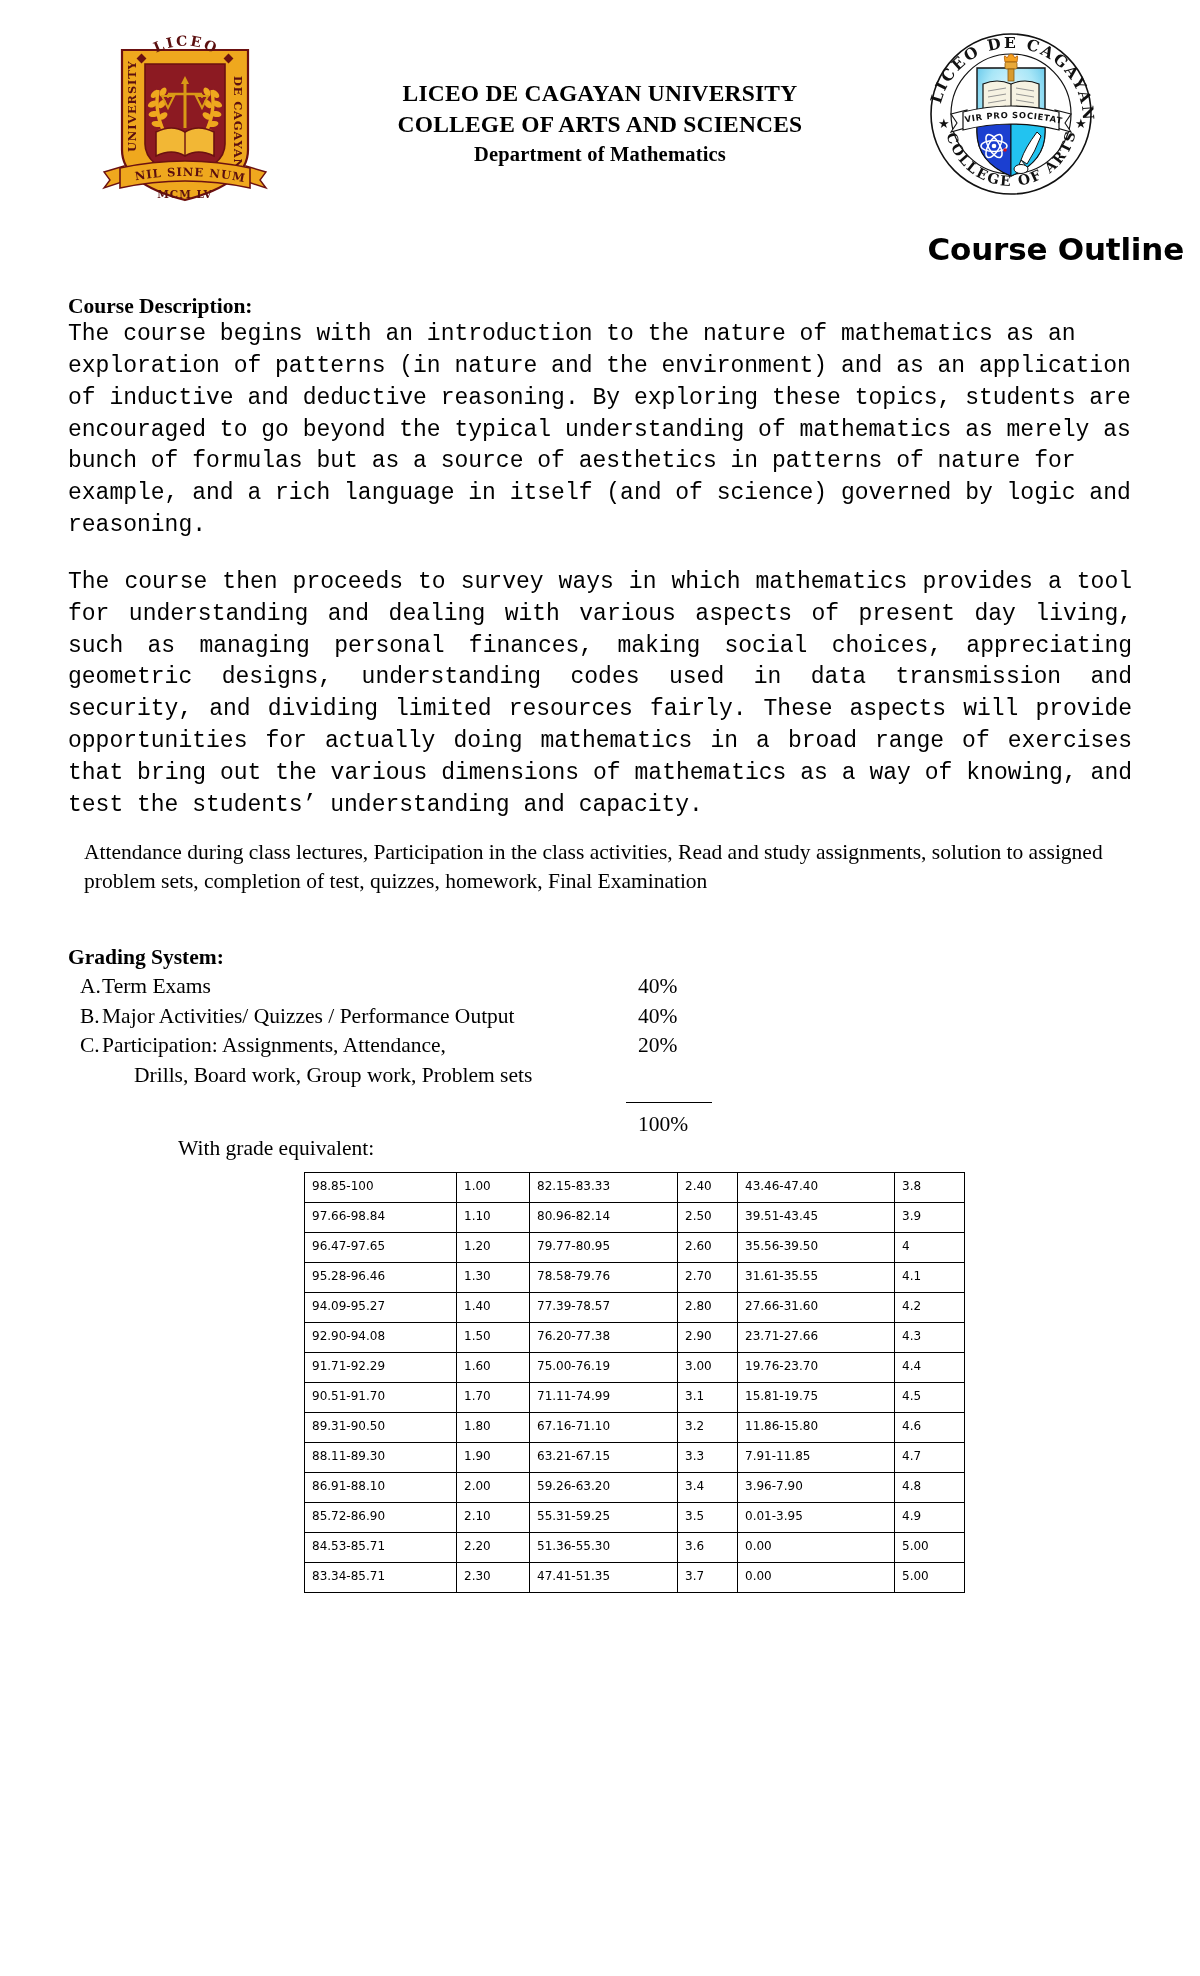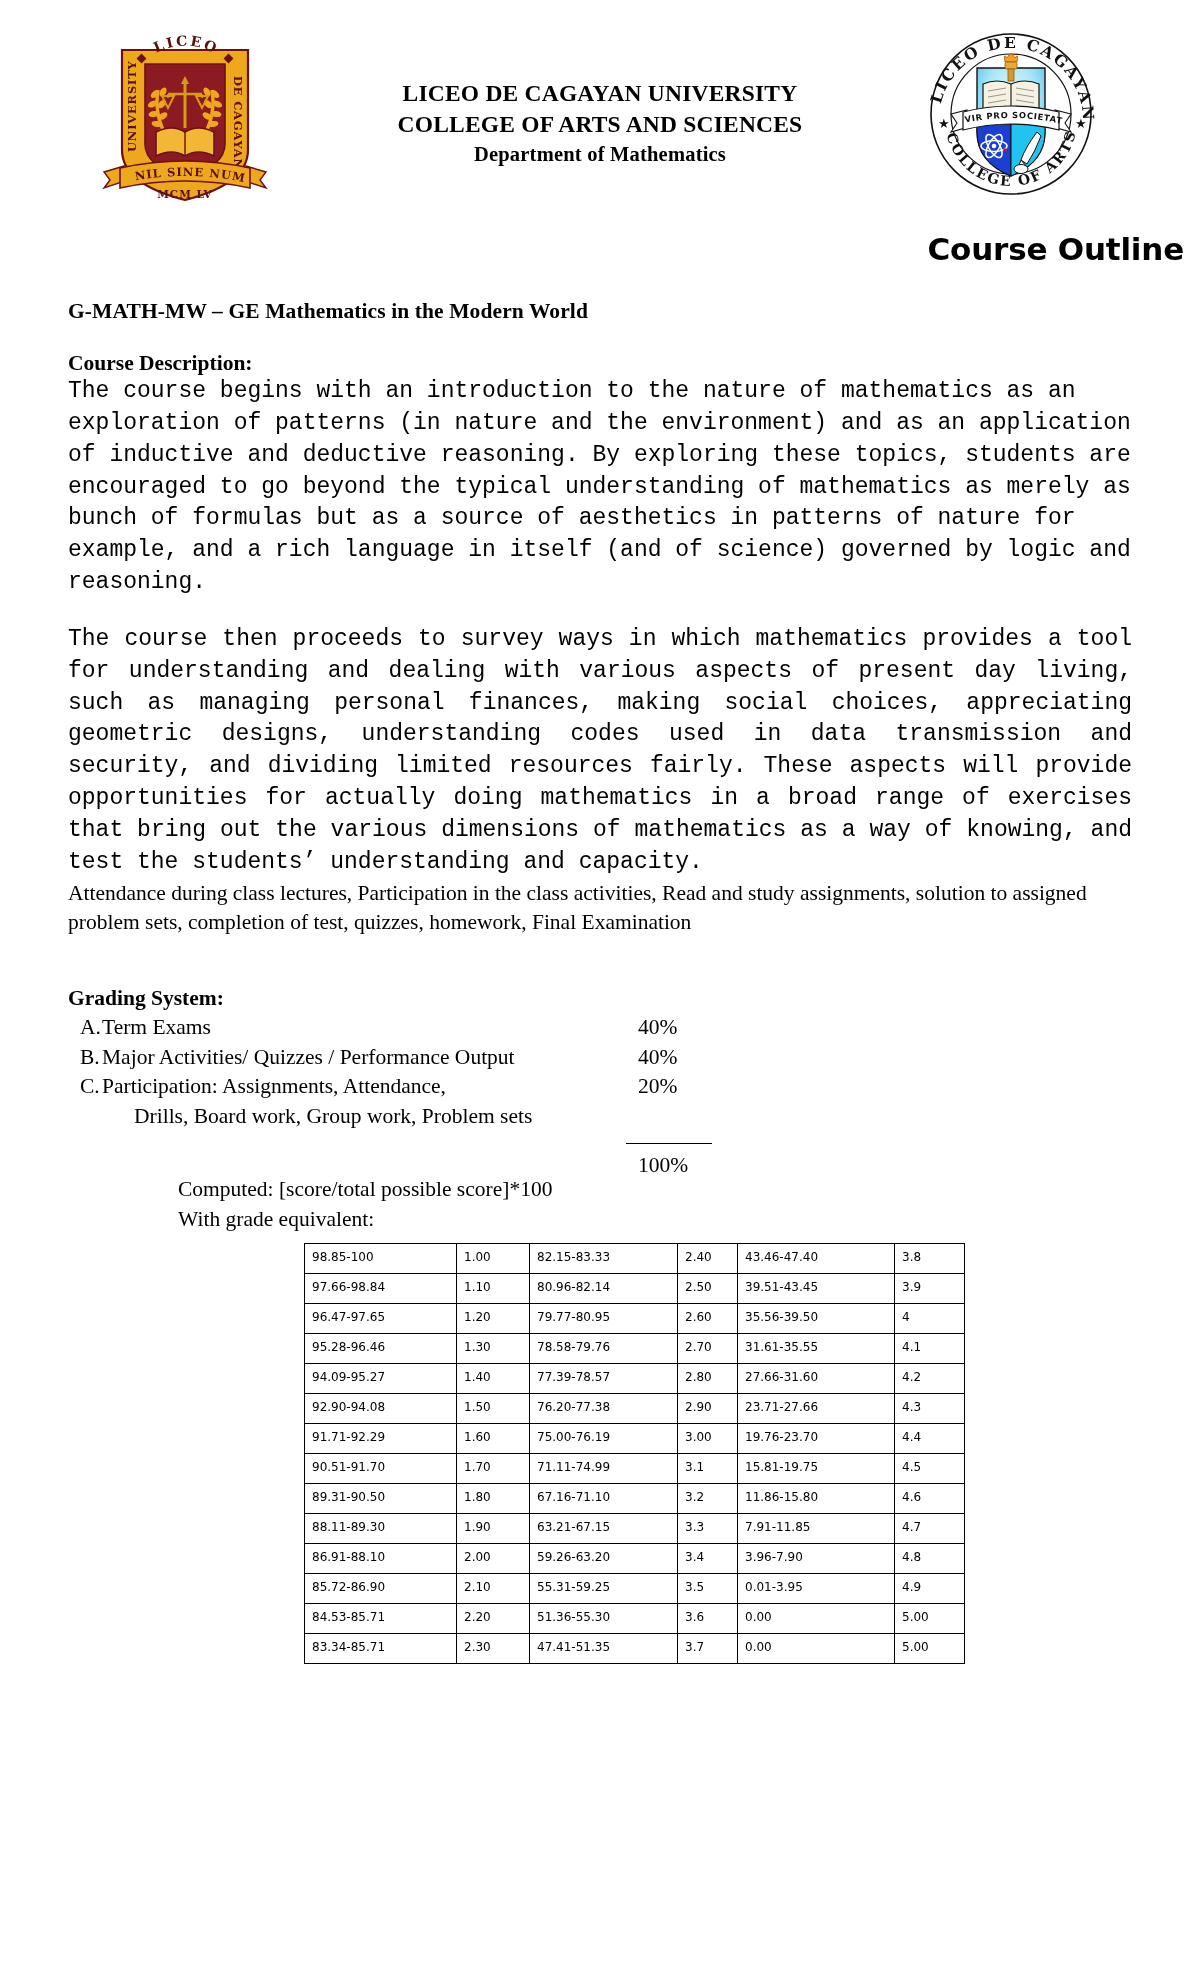--- a/index.html
+++ b/index.html
@@ -104,21 +104,21 @@
     text-align: justify;
     text-justify: inter-word;
     font-family: Liberation Mono, monospace;
   }
   p.body-par.first { text-align: left; }
   p.gap { margin-top: 25px; }
 
   .req-par {
     font-size: 21.5px;
     line-height: 1.385;
-    margin: 0;
+    margin: 16px;
     text-align: left;
   }
 
   
   .grading-head {
     font-weight: bold;
     font-size: 21.5px;
     margin-top: 48px;
   }
 
@@ -352,21 +352,20 @@
           <textPath href="#bannerR" startOffset="6%">VIR PRO SOCIETATE NUTANTE</textPath>
         </text>
       </svg>
     </div>
   </div>
 
   <div class="doc-title">Course Outline</div>
 
   <div class="content">
 
-    <div class="course-code">G-MATH-MW – GE Mathematics in the Modern World</div>
 
     <div class="sect-head">Course Description:</div>
     <p class="body-par first">The course begins with an introduction to the nature of mathematics as an exploration of patterns (in nature and the environment) and as an application of inductive and deductive reasoning. By exploring these topics, students are encouraged to go beyond the typical understanding of mathematics as merely as bunch of formulas but as a source of aesthetics in patterns of nature for example, and a rich language in itself (and of science) governed by logic and reasoning.</p>
     <p class="body-par gap">The course then proceeds to survey ways in which mathematics provides a tool for understanding and dealing with various aspects of present day living, such as managing personal finances, making social choices, appreciating geometric designs, understanding codes used in data transmission and security, and dividing limited resources fairly. These aspects will provide opportunities for actually doing mathematics in a broad range of exercises that bring out the various dimensions of mathematics as a way of knowing, and test the students’ understanding and capacity.</p>
 
     <p class="req-par">Attendance during class lectures, Participation in the class activities, Read and study assignments, solution to assigned problem sets, completion of test, quizzes, homework, Final Examination</p>
 
     <div class="grading-head">Grading System:</div>
 
     <div class="grade-list">
@@ -386,21 +385,20 @@
         <span class="pct">20%</span>
       </div>
       <div class="grade-sub">Drills, Board work, Group work, Problem sets</div>
       <div class="total-line">
         <div class="total-rule"></div>
         <div class="total-val">100%</div>
       </div>
     </div>
 
     <div class="computed-block">
-      <div>Computed: [score/total possible score]*100</div>
       <div>With grade equivalent:</div>
     </div>
 
     <div class="grade-table-wrap">
       <table class="grade-table">
         <tbody>
           <tr>
             <td class="c0">98.85-100</td>
             <td class="c1">1.00</td>
             <td class="c2">82.15-83.33</td>

